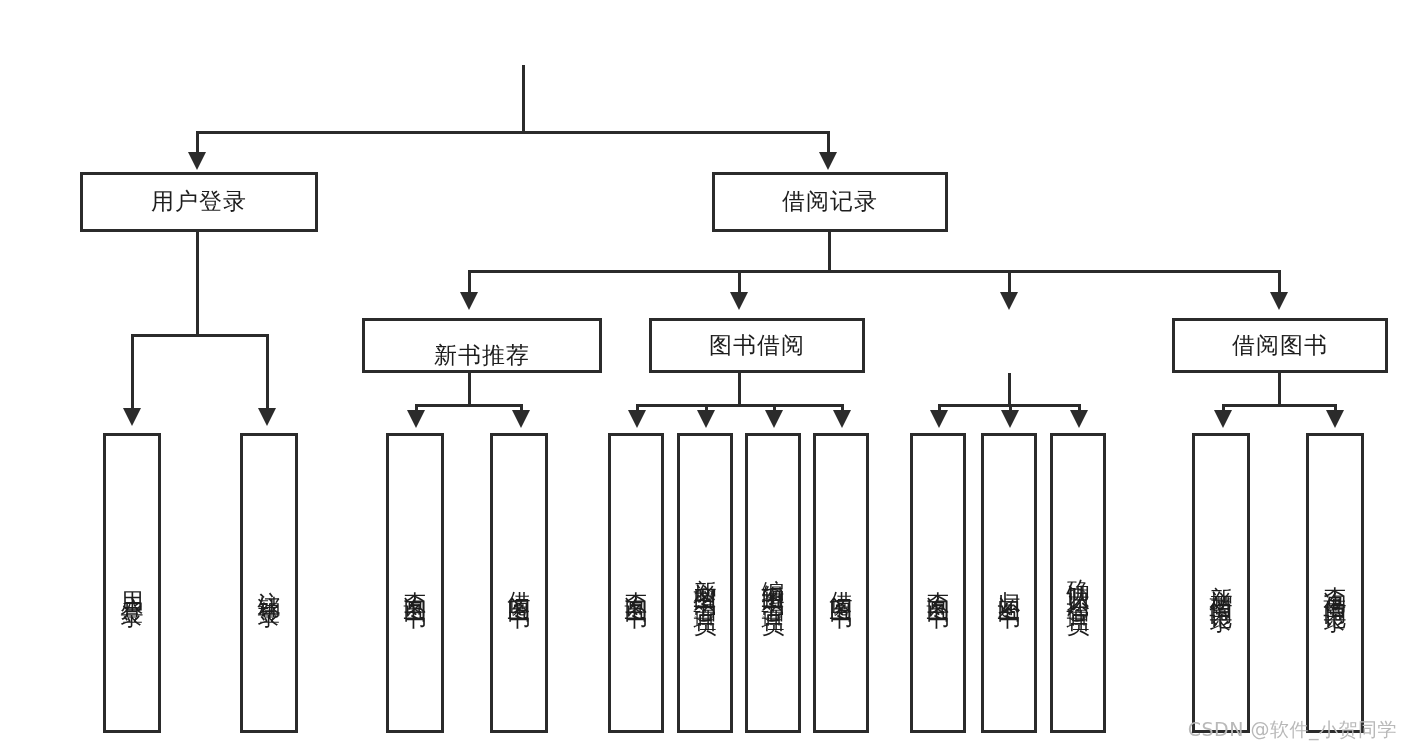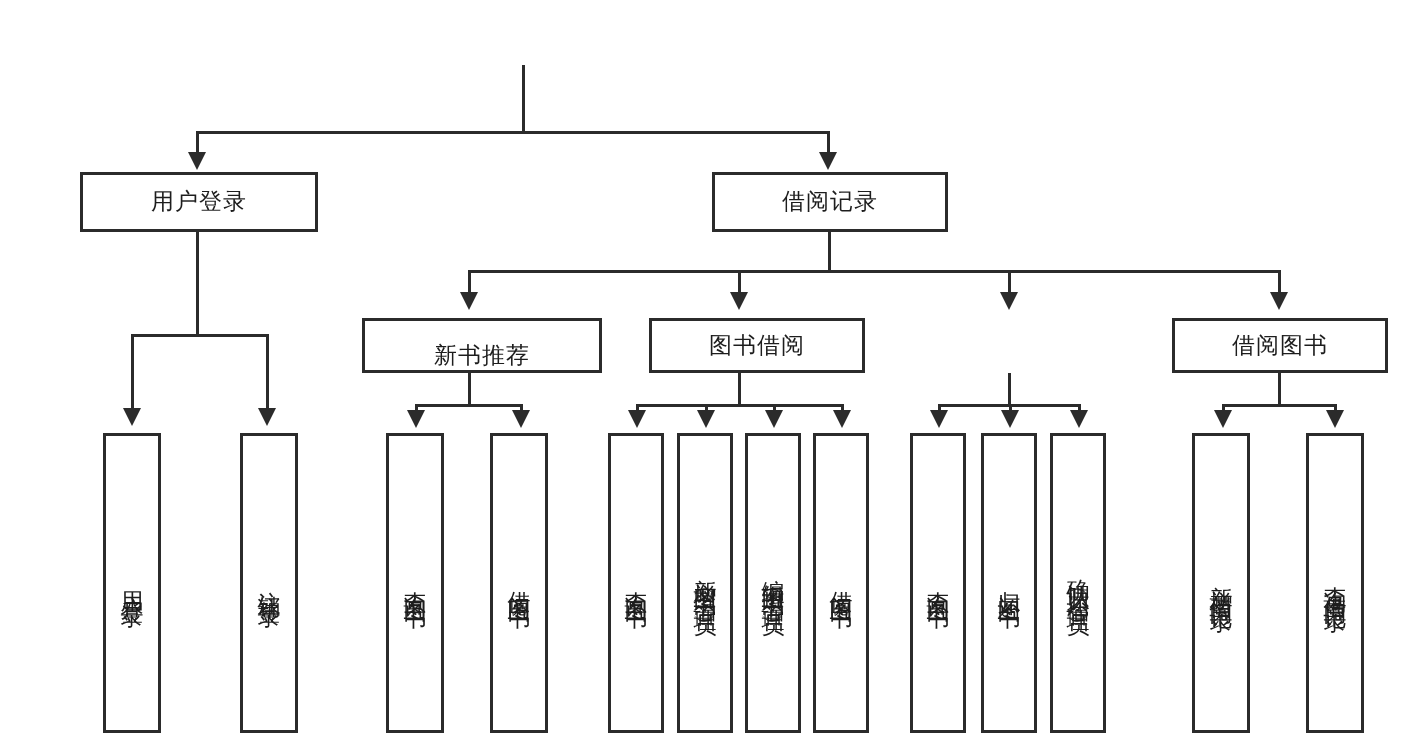--- a/index.html
+++ b/index.html
@@ -204,14 +204,15 @@
     <span class="lbl">确认归还（管理员）</span>
   </div>
 
   <div class="node v" style="left:1192px; top:433px; width:58px; height:300px;">
     <span class="lbl">新增借阅记录</span>
   </div>
   <div class="node v" style="left:1306px; top:433px; width:58px; height:300px;">
     <span class="lbl">查询借阅记录</span>
   </div>
 
+  <div id="watermark">CSDN @软件_小贺同学</div>
 
 </div>
 
 </body></html>

